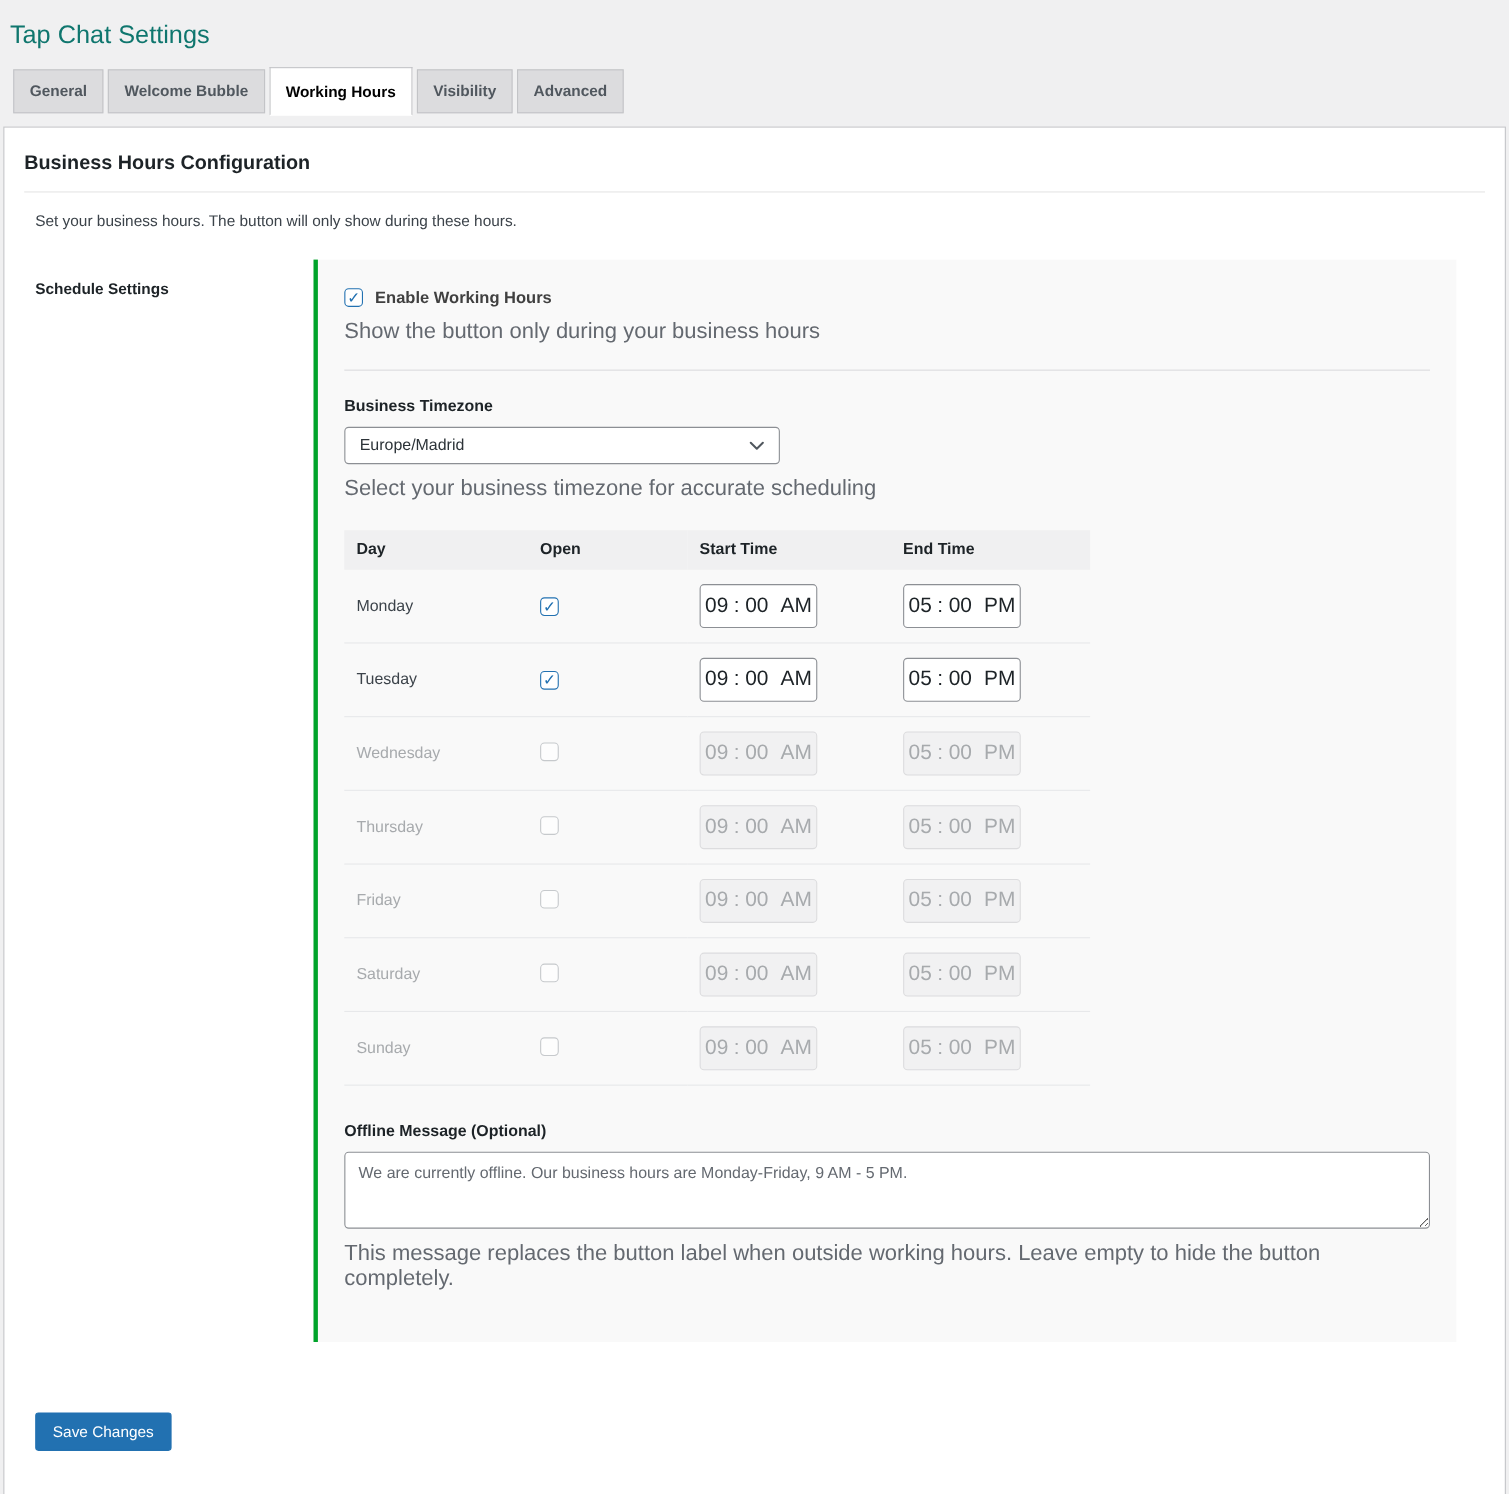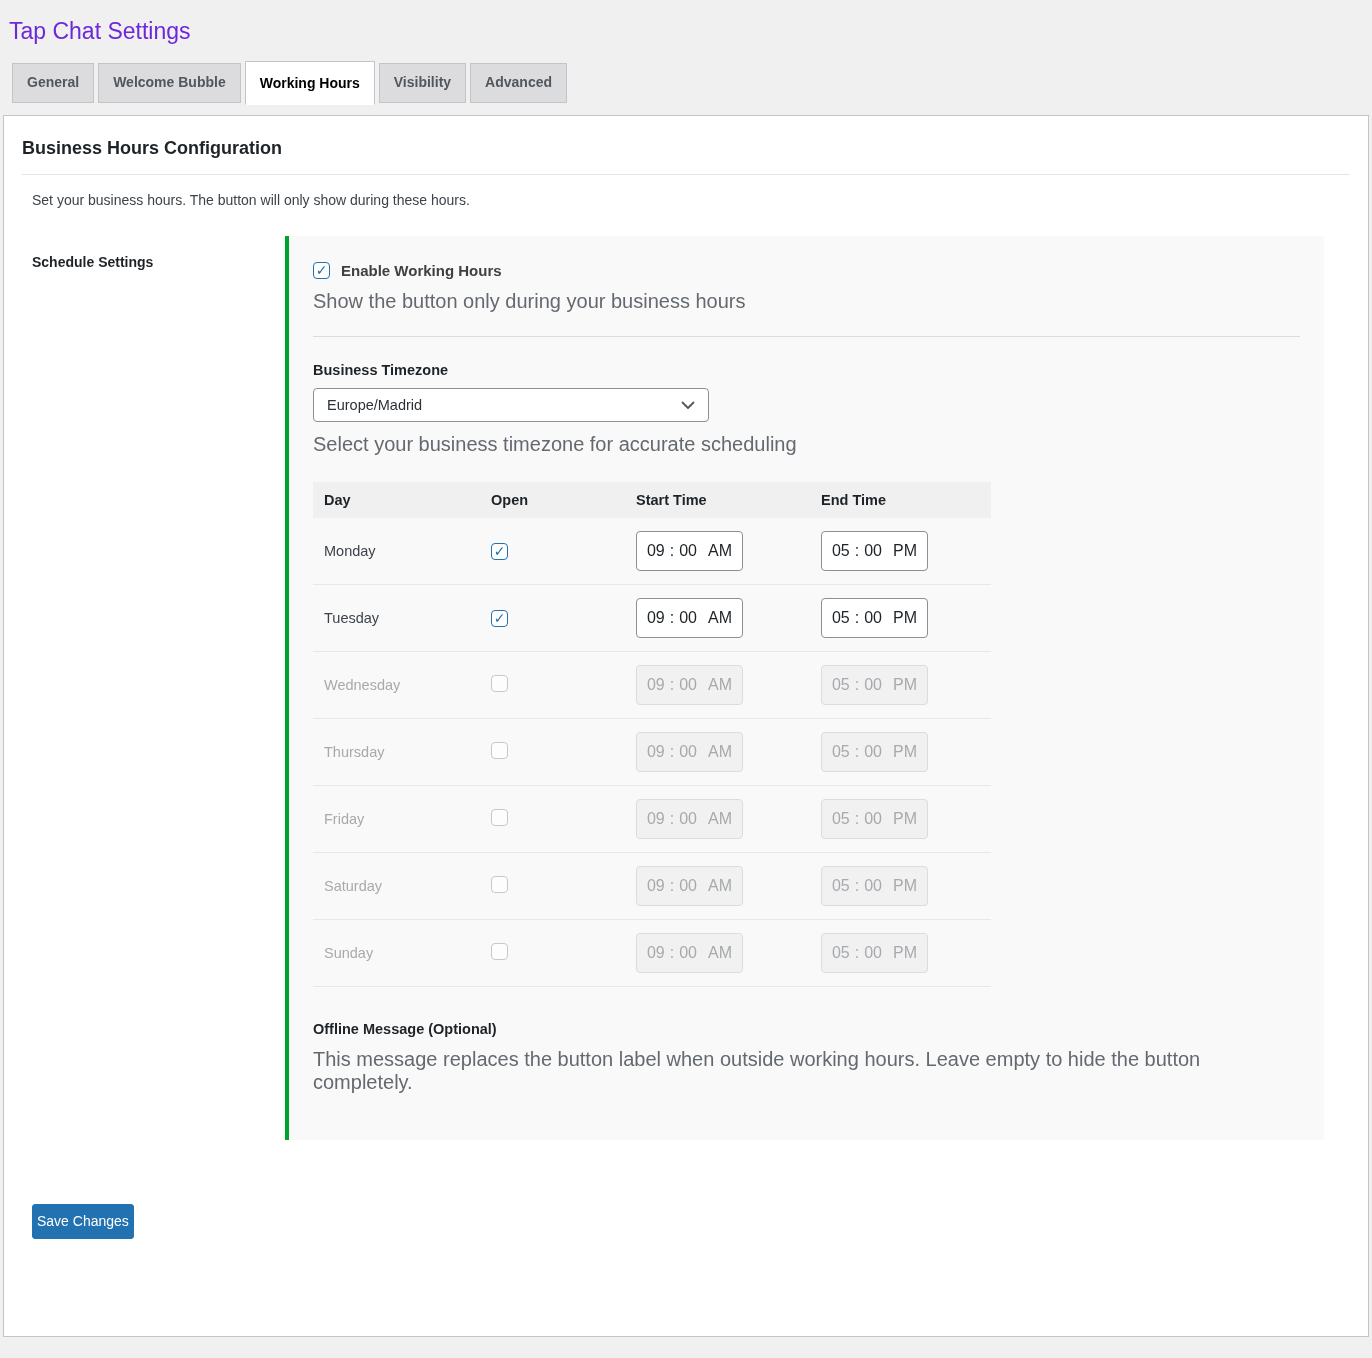--- a/index.html
+++ b/index.html
@@ -10,21 +10,21 @@
     color: #3c434a;
     width: 1372px;
   }
   .wrap { padding: 9px 3px 8px; }
 
   h1.page-title {
     margin: 0 0 0 6px;
     padding: 8px 0 4px;
     font-size: 23px;
     font-weight: 400;
-    color: #6d28d9;
+    color: #0f766e;
     line-height: 1.3;
   }
 
   
   .nav-tabs {
     display: flex;
     gap: 4px;
     margin: 10px 0 0 9px;
     align-items: center;
   }
@@ -180,21 +180,21 @@
   .time-input {
     display: inline-flex;
     align-items: center;
     justify-content: center;
     gap: 5px;
     width: 107px;
     height: 40px;
     background: #fff;
     border: 1px solid #8c8f94;
     border-radius: 4px;
-    font-size: 16px;
+    font-size: 19px;
     color: #1d2327;
     cursor: text;
   }
   .time-input .ampm { margin-left: 6px; }
   tr.closed .time-input {
     background: #f1f1f2;
     border-color: #dcdcde;
     color: #a7aaad;
     cursor: default;
   }
@@ -220,21 +220,21 @@
   
   .save-button {
     display: inline-block;
     margin: 64px 0 0 28px;
     background: #2271b1;
     border: 1px solid #2271b1;
     border-radius: 3px;
     color: #fff;
     font-size: 14px;
     font-family: "Liberation Sans", "DejaVu Sans", sans-serif;
-    padding: 7px 4px;
+    padding: 7px 15px;
     cursor: pointer;
     line-height: 1.3;
   }
 </style>
 </head>
 <body>
 
 <div class="wrap">
 
   <h1 class="page-title">Tap Chat Settings</h1>
@@ -437,20 +437,21 @@
                     <span class="seg">05</span>
                     <span class="seg">:</span>
                     <span class="seg">00</span>
                     <span class="ampm">PM</span>
                   </span></td>
   </tr>
 </tbody>
         </table>
 
         <div class="field-label offline-label">Offline Message (Optional)</div>
+        <textarea class="offline-textarea" style="">We are currently offline. Our business hours are Monday-Friday, 9 AM - 5 PM.</textarea>
         <div class="help-text">This message replaces the button label when outside working hours. Leave empty to hide the button completely.</div>
 
       </div>
     </div>
 
     <button class="save-button">Save Changes</button>
 
   </div>
 </div>
 

